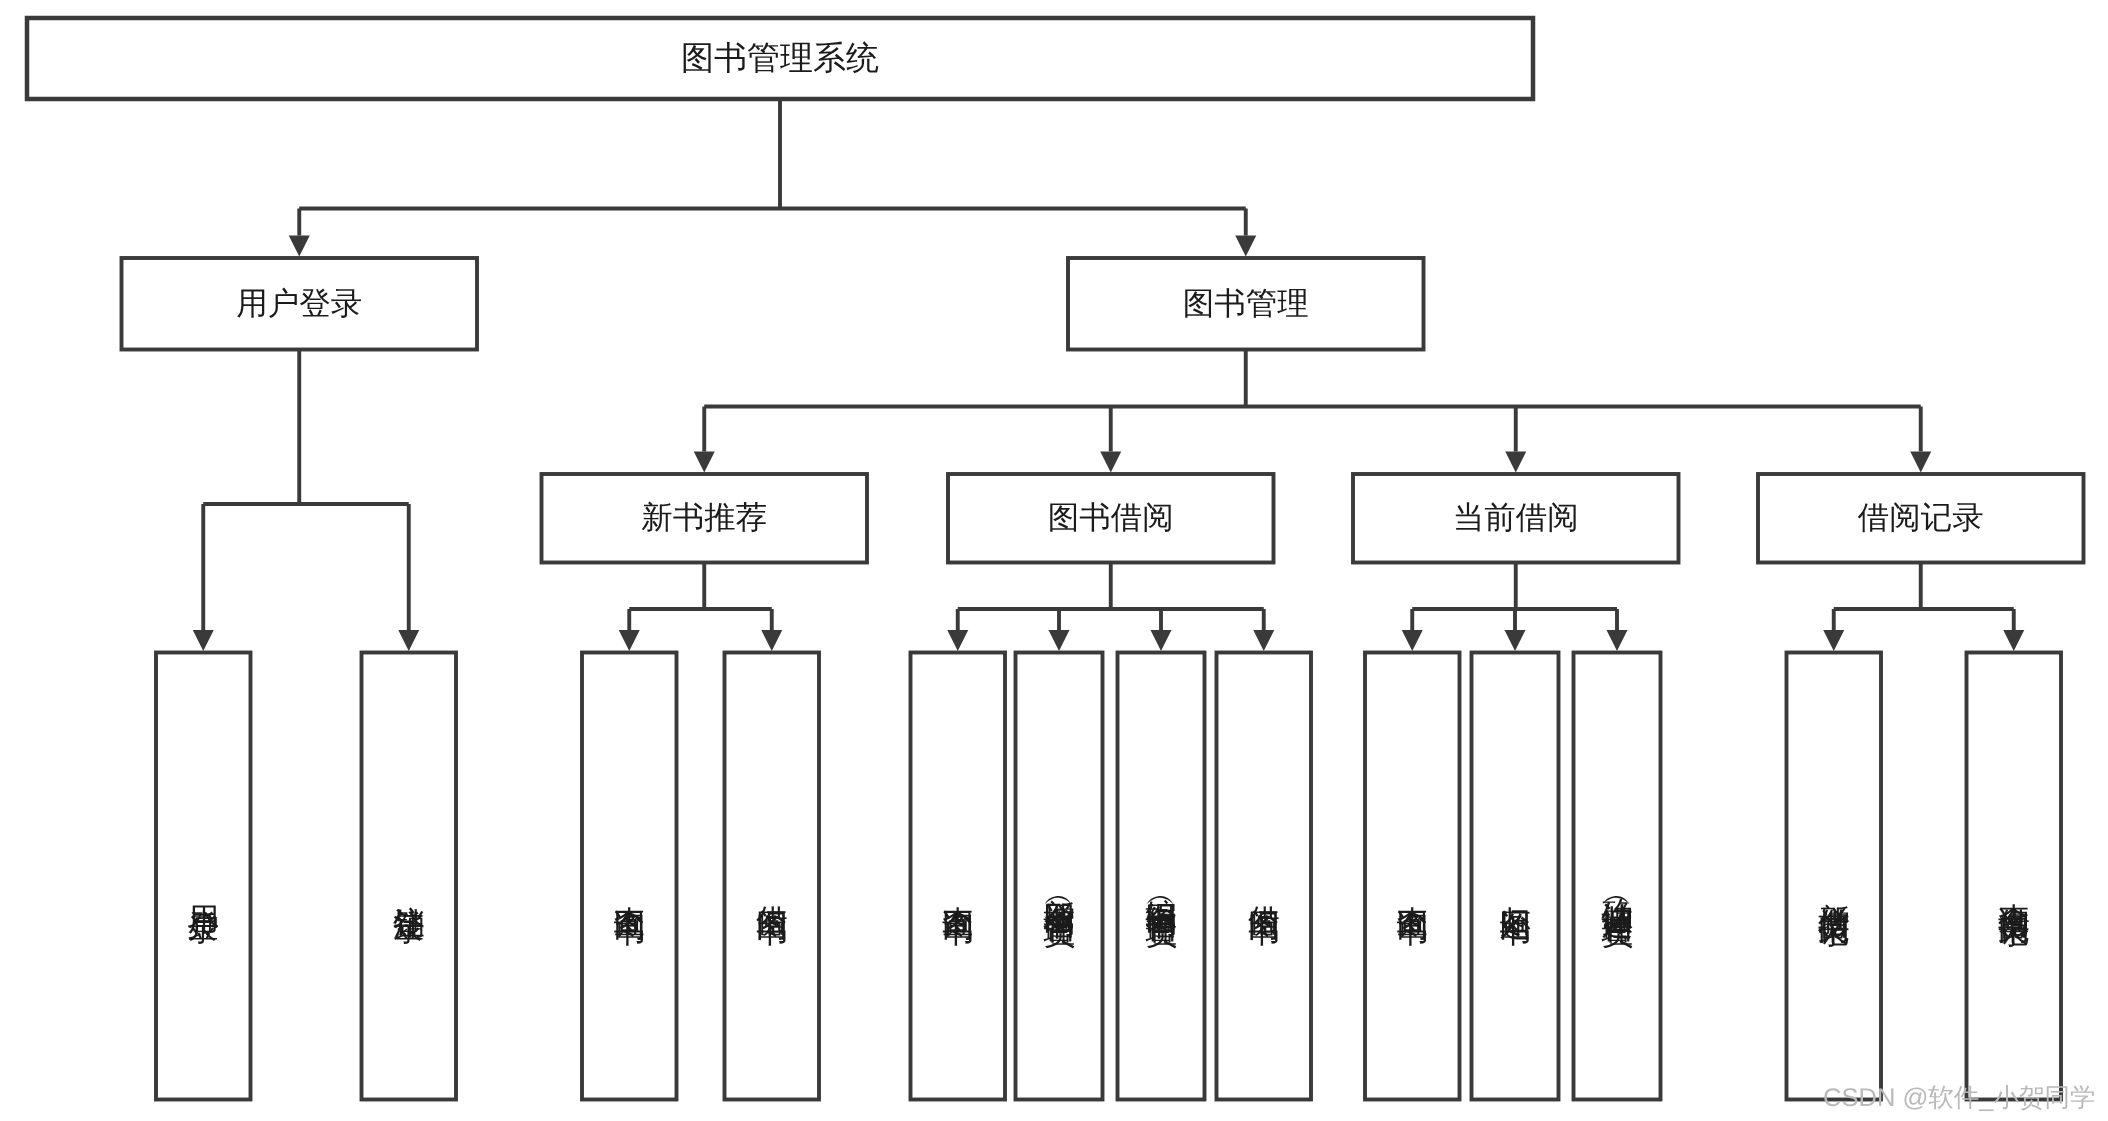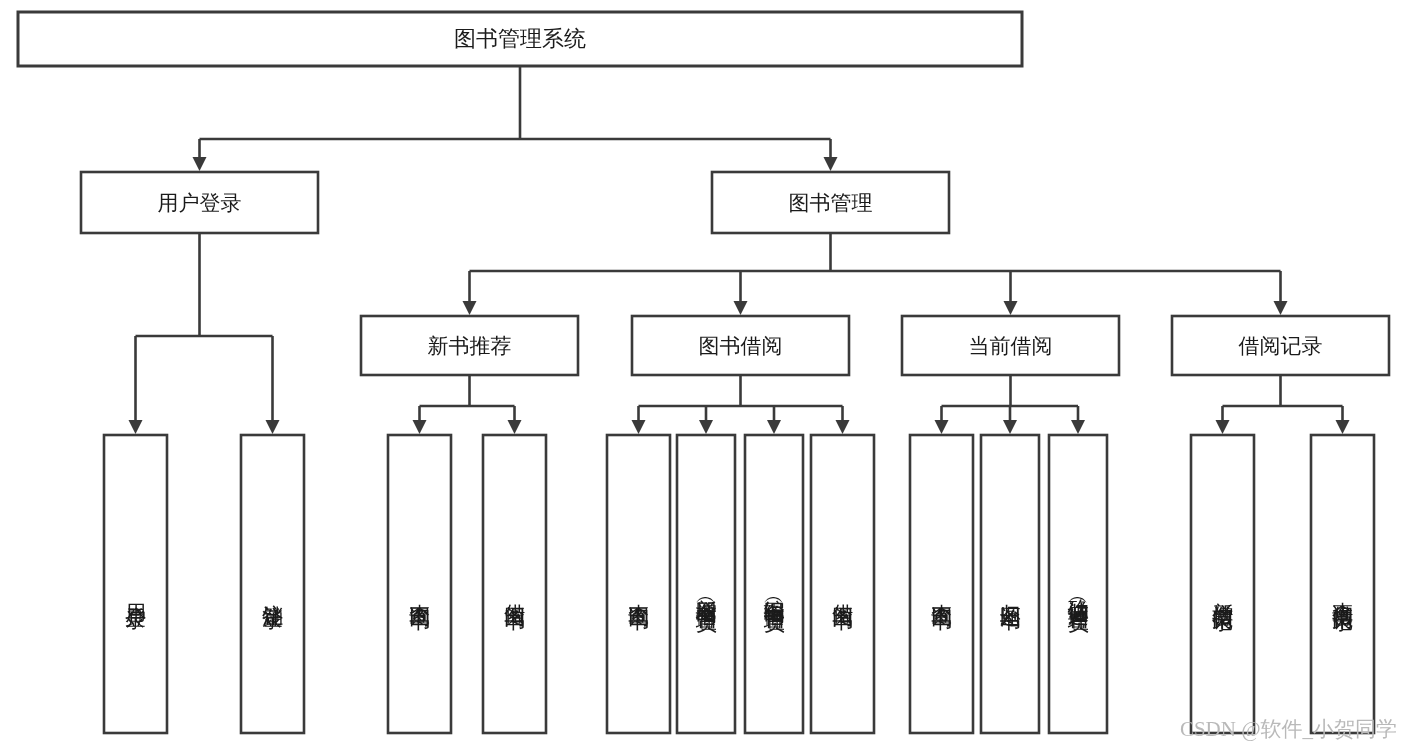--- a/index.html
+++ b/index.html
@@ -68,22 +68,22 @@
     display: flex;
     align-items: flex-start;
     justify-content: center;
     white-space: nowrap;
     pointer-events: none;
   }
   .watermark {
     position: absolute;
     right: 8px;
     bottom: 4px;
-    font-family: Liberation Serif, serif;
-    font-size: 21px;
+    font-family: Liberation Sans, sans-serif;
+    font-size: 17px;
     color: #b9b9b9;
     white-space: nowrap;
   }
 </style>
 </head>
 <body>
 
 <div id="diagram-root">
 
   <svg class="diagram" viewBox="0 0 1405 747">

